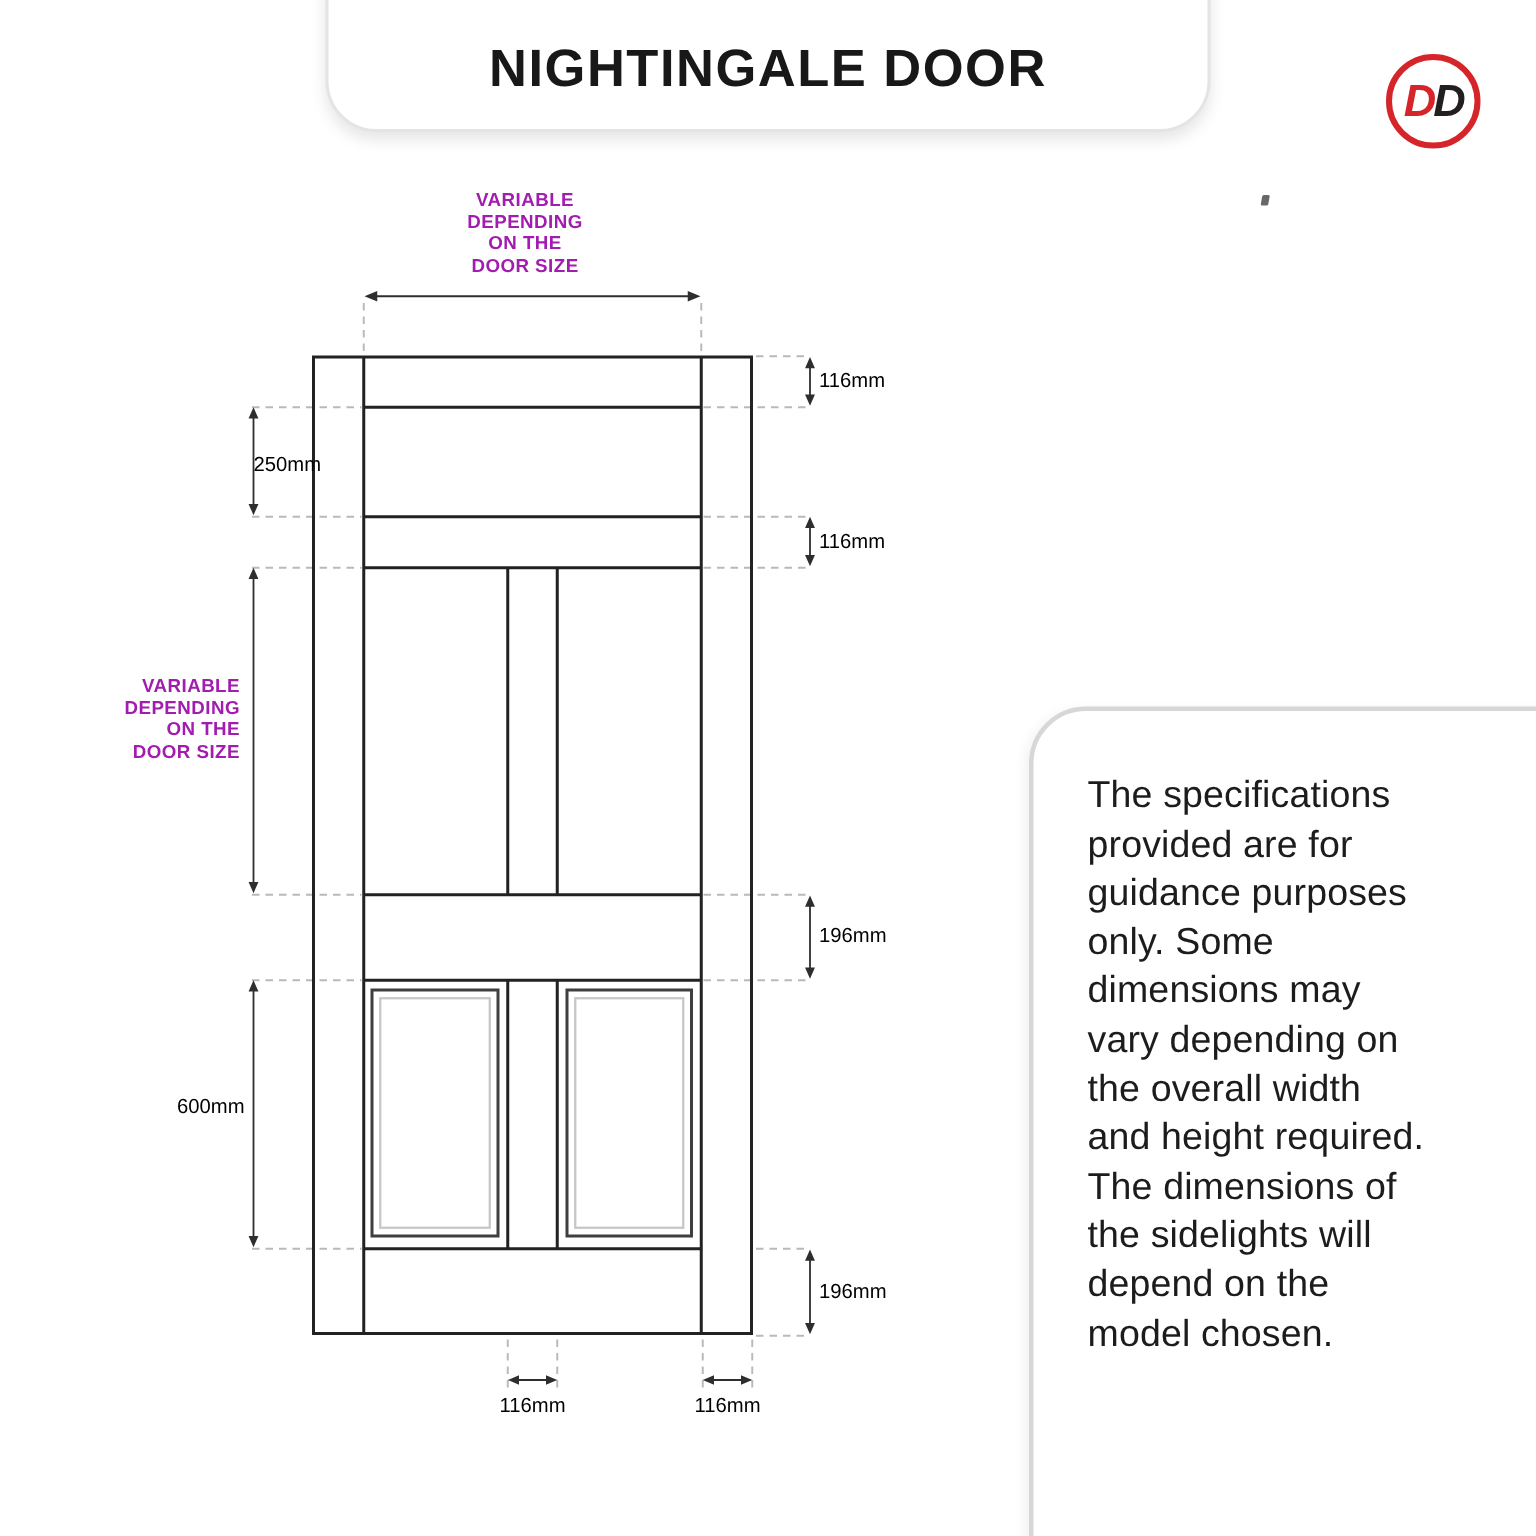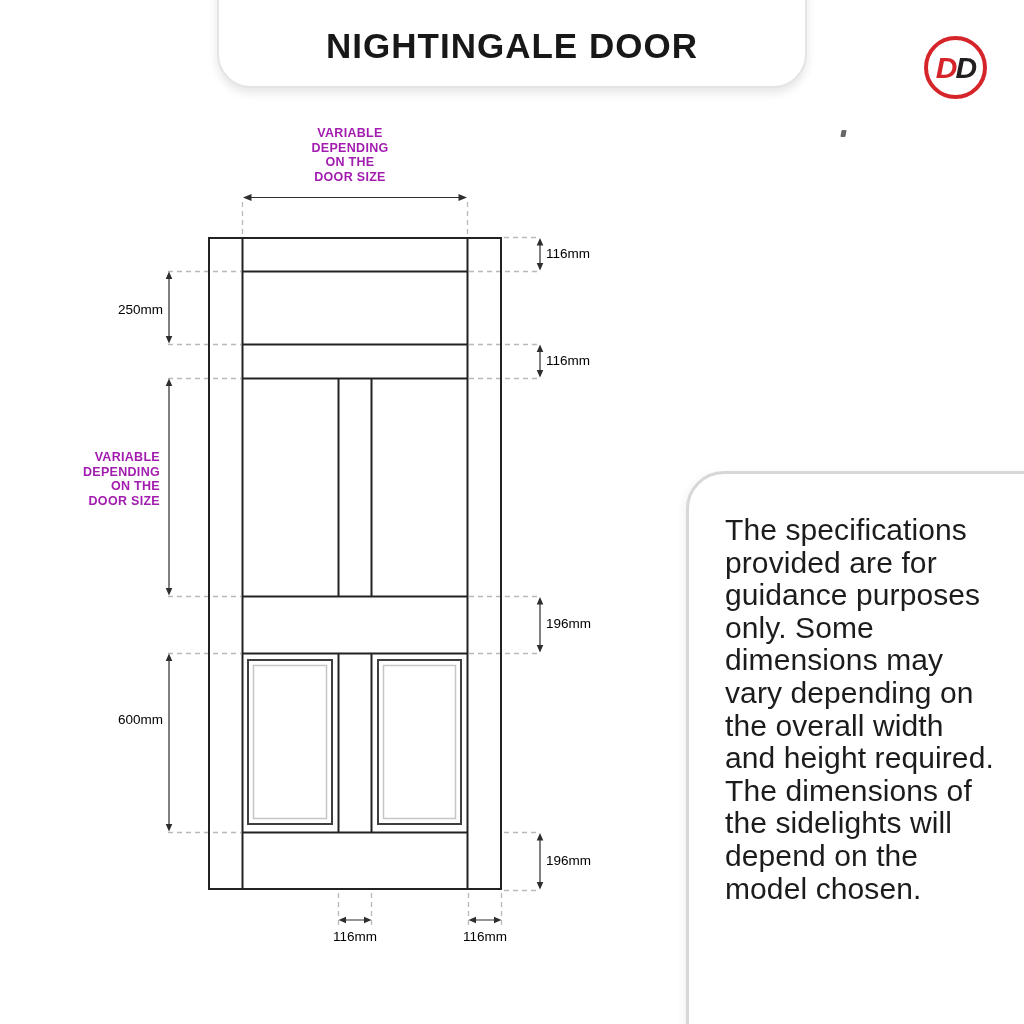--- a/index.html
+++ b/index.html
@@ -47,38 +47,38 @@
   .lbl {
     position:absolute; font-size:13.5px; color:#000000; line-height:16px;
     white-space:pre-line;
   }
   .note {
     font-size:12.5px; font-weight:700; line-height:14.5px; color:#a21caf;
     letter-spacing:0.3px;
   }
   .note-top { left:280px; top:126px; width:140px; text-align:center; }
   .note-left { right:864px; top:450px; width:130px; text-align:right; }
-  .lbl-250 { right:861px; top:302px; }
-  .lbl-600 { right:861px; top:712px; }
+  .lbl-250 { right:810px; top:302px; }
+  .lbl-600 { right:861px; top:730px; }
   .lbl-r1 { left:546px; top:246px; }
   .lbl-r2 { left:546px; top:353px; }
   .lbl-r3 { left:546px; top:616px; }
   .lbl-r4 { left:546px; top:853px; }
   .lbl-b1 { left:315px; top:929px; width:80px; text-align:center; }
   .lbl-b2 { left:445px; top:929px; width:80px; text-align:center; }
 
   
   .spec-box {
     position:absolute; left:686px; top:471px; width:420px; height:640px;
     background:#ffffff; border:3px solid #d7d7d7; border-radius:38px;
     box-shadow:-3px 2px 8px rgba(0,0,0,0.05);
   }
   .spec-text {
     position:absolute; left:36px; top:40px;
-    font-size:30px; line-height:32.6px; color:#1c1c1c;
+    font-size:25px; line-height:32.6px; color:#1c1c1c;
     white-space:pre-line; letter-spacing:0.1px;
   }
 </style>
 </head>
 <body>
 
 <div class="canvas">
 
   <svg class="diagram" width="1024" height="1024" viewBox="0 0 1024 1024">
 

